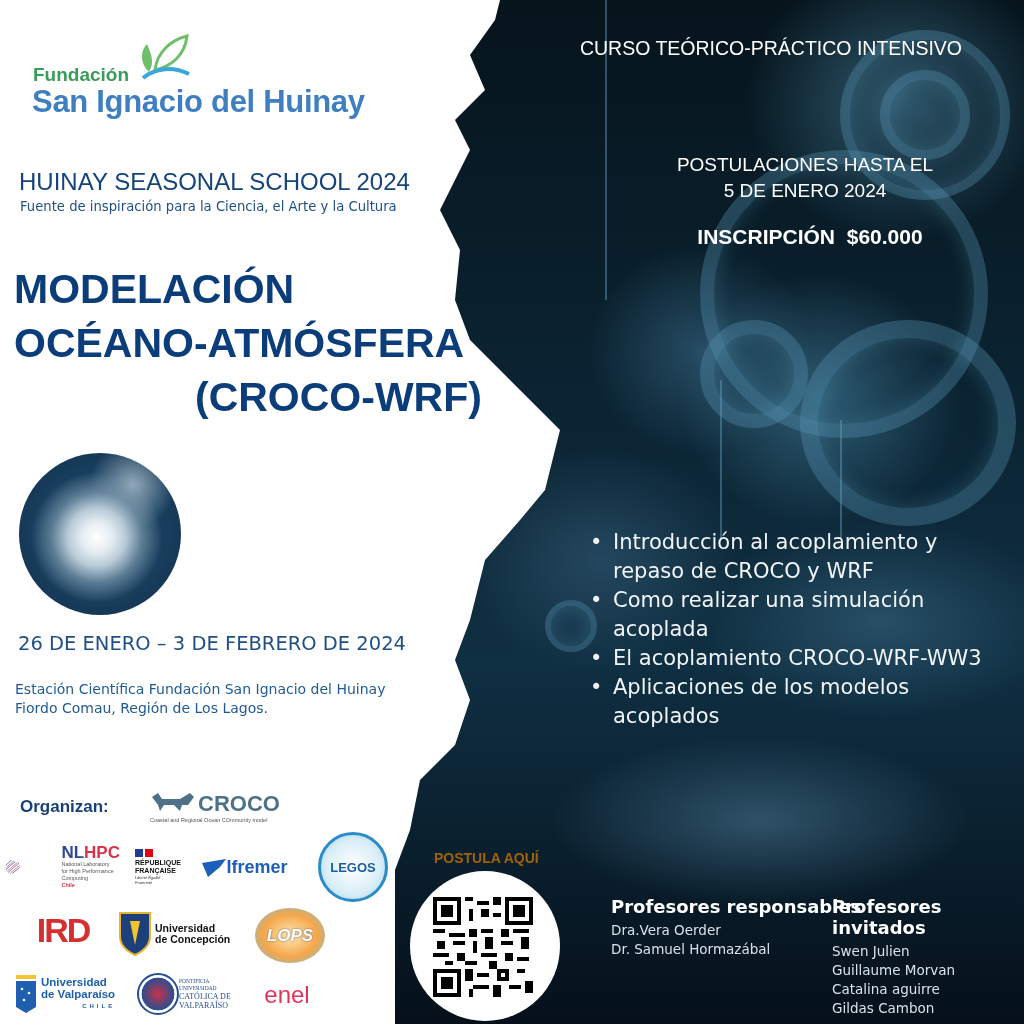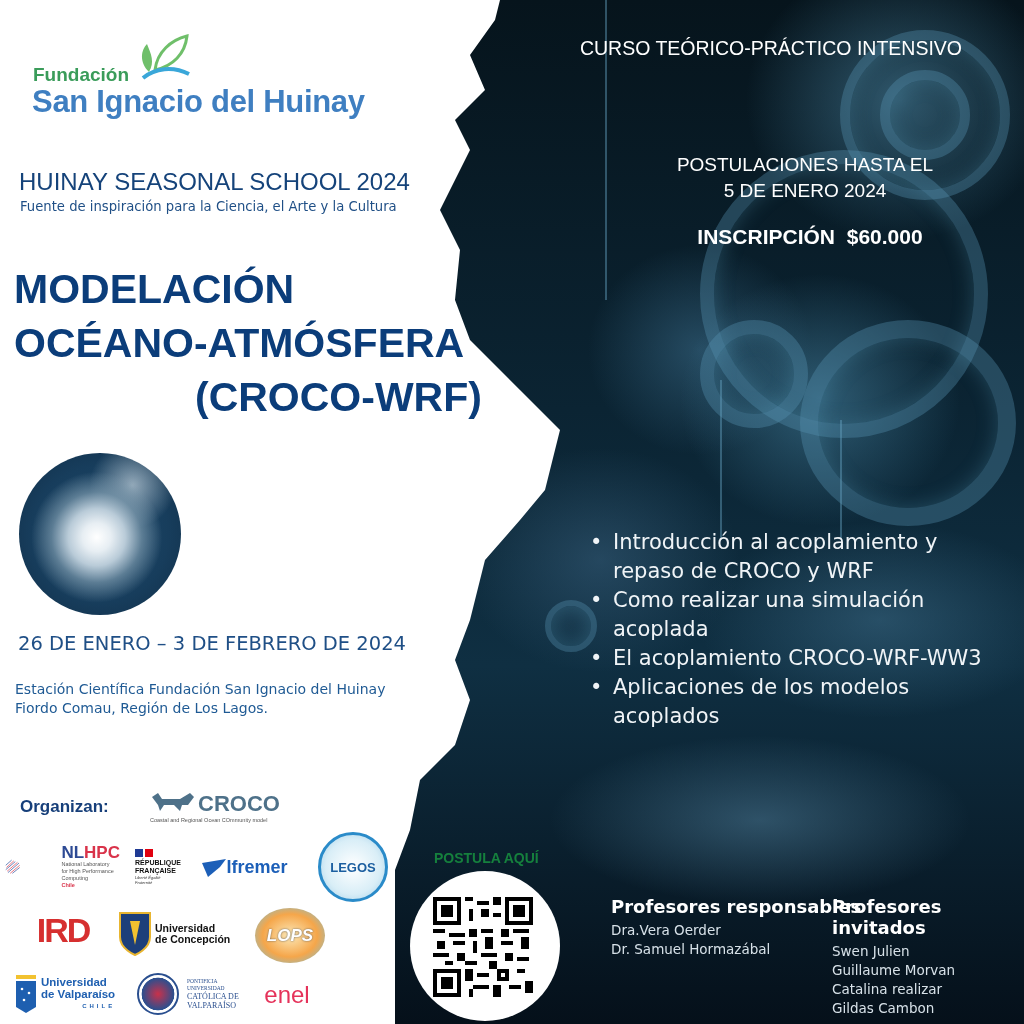--- a/index.html
+++ b/index.html
@@ -36,21 +36,21 @@
   .loc { left:15px; top:680px; color:#1f5a94; font-family:"DejaVu Sans", sans-serif; font-size:14px; line-height:19px; }
   .org-label { left:20px; top:797px; color:#173f7a; font-family:"Liberation Sans", sans-serif; font-weight:bold; font-size:17px; }
   .logo-box { position:absolute; display:flex; align-items:center; justify-content:center; font-family:"Liberation Sans", sans-serif; }
   .right-text { color:#ffffff; font-family:"Liberation Sans", sans-serif; text-align:center; }
   .curso { left:540px; top:37px; width:462px; font-size:19.5px; }
   .postul { left:630px; top:152px; width:350px; font-size:19px; line-height:26px; }
   .inscr { left:640px; top:225px; width:340px; font-size:21px; font-weight:bold; }
   .bullets { left:590px; top:528px; width:420px; margin:0; padding:0; list-style:none; color:#f0f4f7; font-family:"DejaVu Sans", sans-serif; font-size:21px; line-height:29px; }
   .bullets li { position:relative; padding-left:23px; }
   .bullets li::before { content:"•"; position:absolute; left:0; top:0; }
-  .postula { left:434px; top:850px; color:#15803d; font-family:"Liberation Sans", sans-serif; font-weight:bold; font-size:14px; }
+  .postula { left:434px; top:850px; color:#a16207; font-family:"Liberation Sans", sans-serif; font-weight:bold; font-size:14px; }
   .qr-circle { left:410px; top:871px; width:150px; height:150px; border-radius:50%; background:#ffffff; }
   .qr { position:absolute; left:433px; top:897px; width:100px; height:100px; }
   .prof-h { color:#ffffff; font-family:"DejaVu Sans", sans-serif; font-weight:bold; font-size:18px; }
   .prof-n { color:#d7e1e8; font-family:"DejaVu Sans", sans-serif; font-size:13.5px; line-height:19px; }
 </style>
 </head>
 <body>
 
 <div class="dark-bg">
   <div class="swirl" style="left:840px;top:30px;width:150px;height:150px;"></div>
@@ -176,21 +176,21 @@
     </svg>
   <div style="margin-left:3px;color:#1e5fb0;font-weight:bold;font-size:11.5px;line-height:12px;">
     <div>Universidad</div>
     <div>de Valparaíso</div>
     <div style="font-size:6px;letter-spacing:3px;text-align:right;">CHILE</div>
   </div>
 </div>
 
 <div class="logo-box" style="left:137px;top:968px;width:110px;height:52px;justify-content:flex-start;">
   <div style="width:42px;height:42px;border-radius:50%;border:2px solid #2a4f8f;background:radial-gradient(circle,#c9314a 0%,#2a4f8f 60%,#ffffff 62%);box-sizing:border-box;"></div>
-  <div style="margin-left:8px;color:#2a4f8f;font-family:'Liberation Serif',serif;font-size:5.5px;line-height:7px;">
+  <div style="margin-left:0;color:#2a4f8f;font-family:'Liberation Serif',serif;font-size:5.5px;line-height:7px;">
     <div>PONTIFICIA</div>
     <div>UNIVERSIDAD</div>
     <div style="font-size:8px;line-height:9px;">CATÓLICA DE</div>
     <div style="font-size:8px;line-height:9px;">VALPARAÍSO</div>
   </div>
 </div>
 
 <div class="logo-box" style="left:252px;top:978px;width:70px;height:34px;">
   <span style="color:#e5325a;font-size:24px;">enel</span>
 </div>
@@ -266,15 +266,15 @@
 
 <div class="abs" style="left:611px;top:896px;">
   <div class="prof-h">Profesores responsables</div>
   <div class="prof-n" style="margin-top:4px;">Dra.Vera Oerder</div>
   <div class="prof-n">Dr. Samuel Hormazábal</div>
 </div>
 <div class="abs" style="left:832px;top:896px;">
   <div class="prof-h">Profesores invitados</div>
   <div class="prof-n" style="margin-top:4px;">Swen Julien</div>
   <div class="prof-n">Guillaume Morvan</div>
-  <div class="prof-n">Catalina realizar</div>
+  <div class="prof-n">Catalina aguirre</div>
   <div class="prof-n">Gildas Cambon</div>
 </div>
 
 </body></html>

